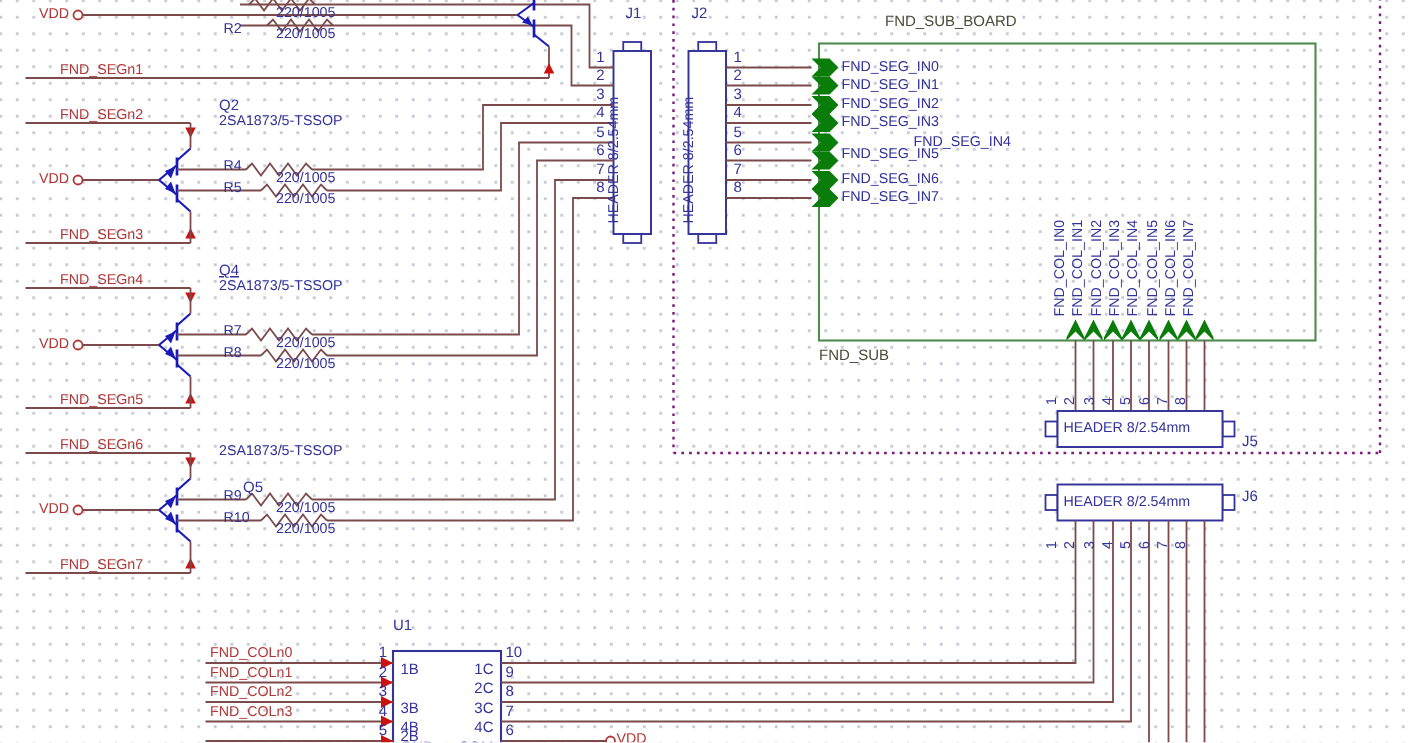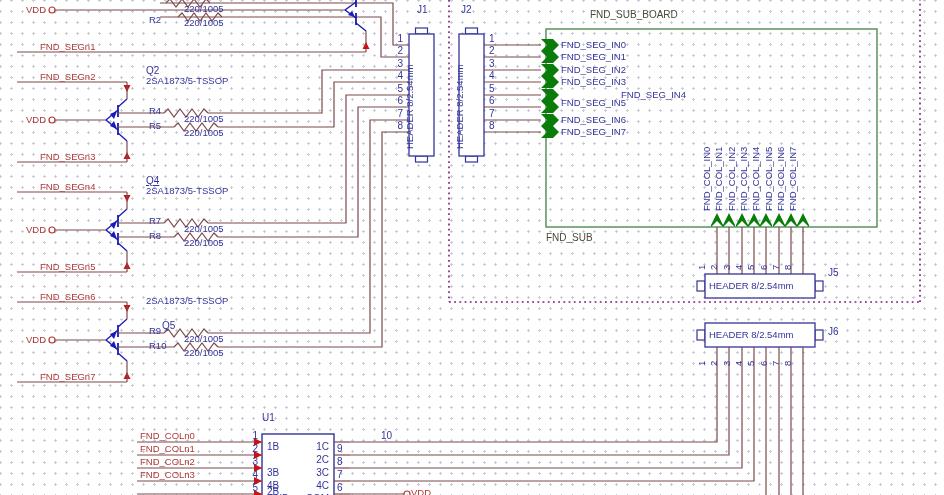--- a/index.html
+++ b/index.html
@@ -229,21 +229,21 @@
       <span class="t n" style="left: 149px; top: 14px;">R2</span>
       <span class="t n" style="left: 184px; top: 3px;">220/1005</span>
       <span class="t n" style="left: 184px; top: 17px;">220/1005</span>
       <span class="t r" style="left: 40px; top: 41px;">FND_SEGn1</span>
       <span class="t g s10" style="left: 578px; top: 9px; margin-left: 12px;">FND_SUB_BOARD</span>
       <span class="t g s10" style="left: 546px; top: 232px; text-align: center;">FND_SUB</span>
       <span class="t n" style="left: 561px; top: 39px;">FND_SEG_IN0</span>
       <span class="t n" style="left: 561px; top: 51px;">FND_SEG_IN1</span>
       <span class="t n" style="left: 561px; top: 64px;">FND_SEG_IN2</span>
       <span class="t n" style="left: 561px; top: 76px;">FND_SEG_IN3</span>
-      <span class="t n" style="left: 573px; top: 89px; padding-left: 48px;">FND_SEG_IN4</span>
+      <span class="t n" style="left: 561px; top: 89px; padding-left: 48px;">FND_SEG_IN4</span>
       <span class="t n" style="left: 561px; top: 97px; text-align: right;">FND_SEG_IN5</span>
       <span class="t n" style="left: 561px; top: 114px;">FND_SEG_IN6</span>
       <span class="t n" style="left: 561px; top: 126px;">FND_SEG_IN7</span>
       <span class="t n vrot" style="left: 712px; top: 200px;">FND_COL_IN0</span>
       <span class="t n vrot" style="left: 707px; top: 259px;">1</span>
       <span class="t n vrot" style="left: 707px; top: 355px;">1</span>
       <span class="t n vrot" style="left: 724px; top: 200px;">FND_COL_IN1</span>
       <span class="t n vrot" style="left: 719px; top: 259px;">2</span>
       <span class="t n vrot" style="left: 719px; top: 355px;">2</span>
       <span class="t n vrot" style="left: 737px; top: 200px;">FND_COL_IN2</span>
@@ -258,27 +258,27 @@
       <span class="t n vrot" style="left: 774px; top: 200px;">FND_COL_IN5</span>
       <span class="t n vrot" style="left: 769px; top: 259px;">6</span>
       <span class="t n vrot" style="left: 769px; top: 355px;">6</span>
       <span class="t n vrot" style="left: 786px; top: 200px;">FND_COL_IN6</span>
       <span class="t n vrot" style="left: 781px; top: 259px;">7</span>
       <span class="t n vrot" style="left: 781px; top: 355px;">7</span>
       <span class="t n vrot" style="left: 798px; top: 200px;">FND_COL_IN7</span>
       <span class="t n vrot" style="left: 793px; top: 259px;">8</span>
       <span class="t n vrot" style="left: 793px; top: 355px;">8</span>
       <span class="t n" style="left: 709px; top: 280px;">HEADER 8/2.54mm</span>
-      <span class="t n s10" style="left: 828px; top: 267px;">J5</span>
+      <span class="t n s10" style="left: 828px; top: 289px;">J5</span>
       <span class="t n" style="left: 709px; top: 329px;">HEADER 8/2.54mm</span>
       <span class="t n s10" style="left: 828px; top: 326px;">J6</span>
       <span class="t n s10" style="left: 262px; top: 412px;">U1</span>
       <span class="t n s10 end" style="left: 236px; top: 430px; width: 22px;">1</span>
       <span class="t n s10" style="left: 267px; top: 441px;">1B</span>
-      <span class="t n s10" style="left: 337px; top: 430px; margin-left: 44px;">10</span>
+      <span class="t n s10" style="left: 337px; top: 430px;">10</span>
       <span class="t n s10 end" style="left: 305px; top: 441px; width: 24px;">1C</span>
       <span class="t r" style="left: 140px; top: 430px;">FND_COLn0</span>
       <span class="t n s10 end" style="left: 236px; top: 443px; width: 22px;">2</span>
       <span class="t n s10" style="left: 267px; top: 454px; margin-top: 32px;">2B</span>
       <span class="t n s10" style="left: 337px; top: 443px;">9</span>
       <span class="t n s10 end" style="left: 305px; top: 454px; width: 24px;">2C</span>
       <span class="t r" style="left: 140px; top: 443px;">FND_COLn1</span>
       <span class="t n s10 end" style="left: 236px; top: 456px; width: 22px;">3</span>
       <span class="t n s10" style="left: 267px; top: 467px;">3B</span>
       <span class="t n s10" style="left: 337px; top: 456px;">8</span>

